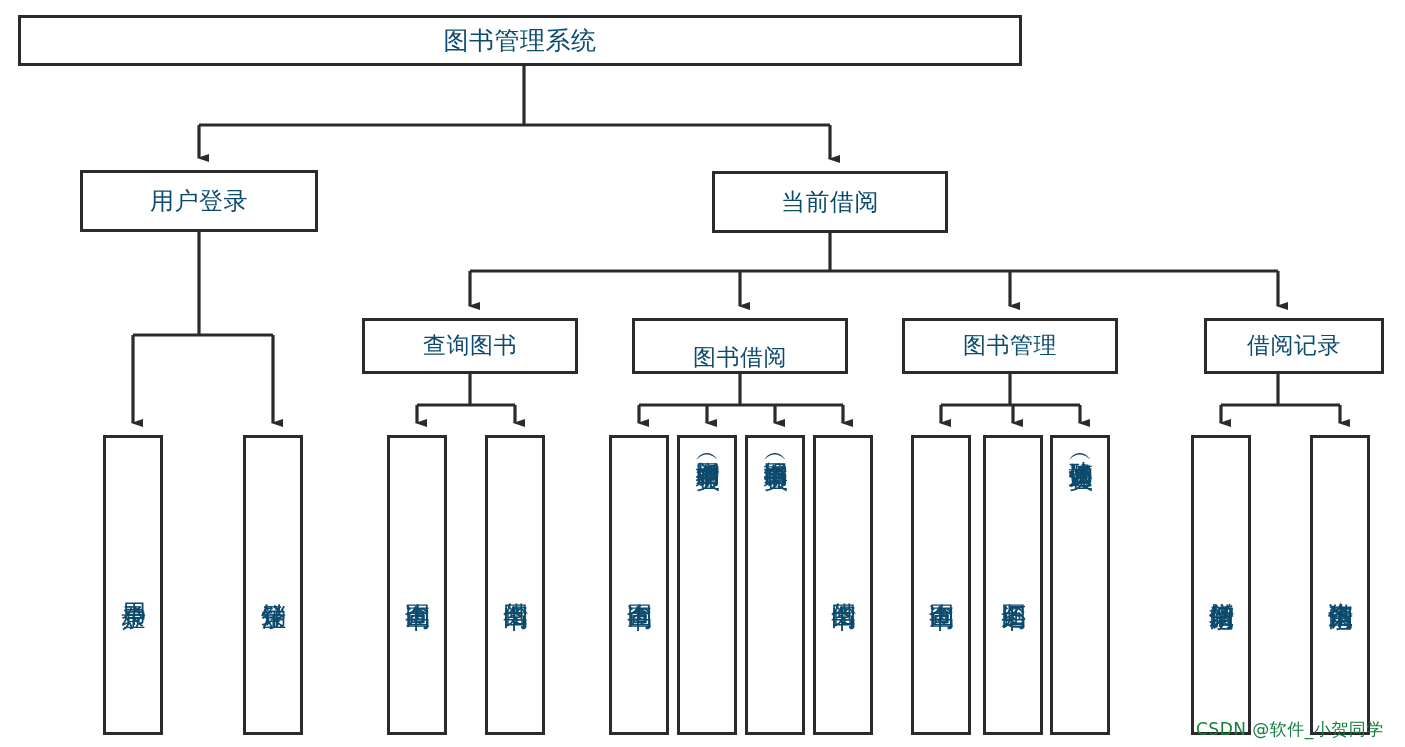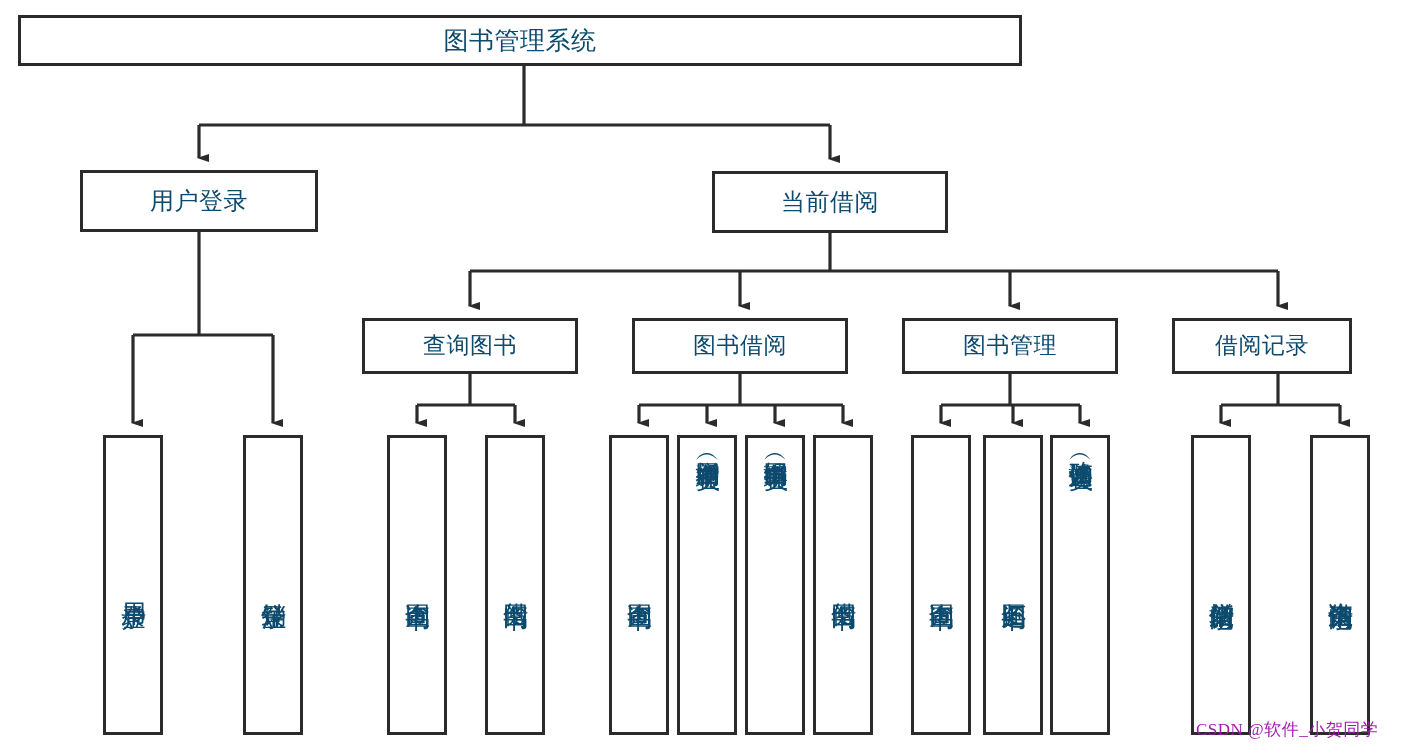--- a/index.html
+++ b/index.html
@@ -63,24 +63,23 @@
     line-height: 1.06;
     letter-spacing: 1px;
     white-space: nowrap;
   }
   .node-leaf.leaf-long .label {
     font-size: 24px;
   }
   .watermark {
     position: absolute;
     font-size: 17px;
-    color: #a21caf;
+    color: #15803d;
     white-space: nowrap;
     letter-spacing: 0.5px;
-    font-family: Liberation Serif, serif;
   }
 </style>
 </head>
 <body>
 
 <div id="diagram-root">
 
   <svg id="connector-layer" viewBox="0 0 1405 747" width="1405" height="747">
     <defs>
       <marker id="arrowhead" markerWidth="10" markerHeight="12" refX="4" refY="10" orient="auto" markerUnits="userSpaceOnUse">
@@ -152,29 +151,29 @@
   </div>
 
   <div class="node node-l1" style="left:712px; top:171px; width:236px; height:62px;">
     <span class="label">当前借阅</span>
   </div>
 
   <div class="node node-l2" style="left:362px; top:318px; width:216px; height:56px;">
     <span class="label">查询图书</span>
   </div>
 
-  <div class="node node-l2" style="left:632px; top:318px; width:216px; height:56px;">
+  <div class="node node-l2" style="left:632px; top:318px; width:216px; height:56px;align-items:flex-end;">
     <span class="label">图书借阅</span>
   </div>
 
   <div class="node node-l2" style="left:902px; top:318px; width:216px; height:56px;">
     <span class="label">图书管理</span>
   </div>
 
-  <div class="node node-l2" style="left:1172px; top:318px; width:180px; height:56px;">
+  <div class="node node-l2" style="left:1204px; top:318px; width:180px; height:56px;">
     <span class="label">借阅记录</span>
   </div>
 
   <div class="node node-leaf" style="left:103px; top:435px; width:60px; height:300px; align-items:center;">
     <span class="label">用户登录</span>
   </div>
 
   <div class="node node-leaf" style="left:243px; top:435px; width:60px; height:300px; align-items:center;">
     <span class="label">注销登录</span>
   </div>

